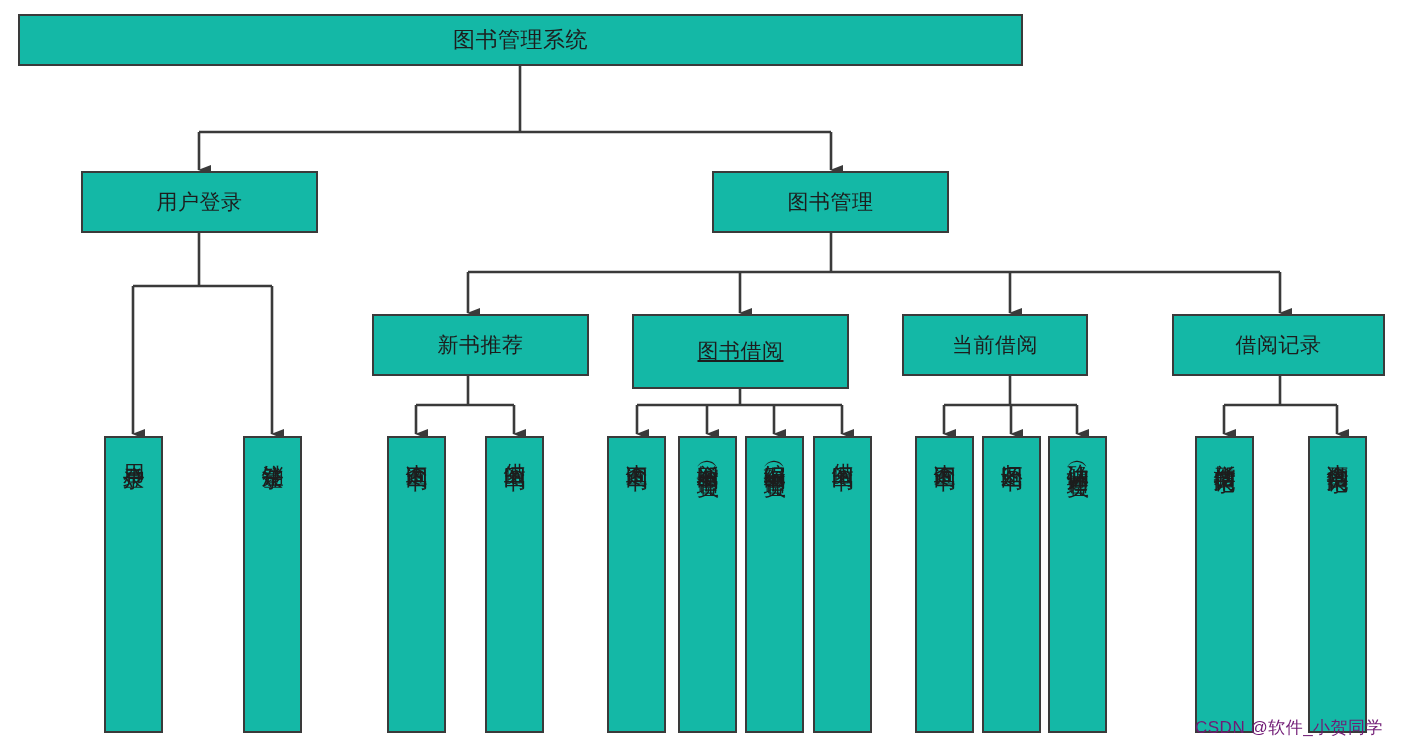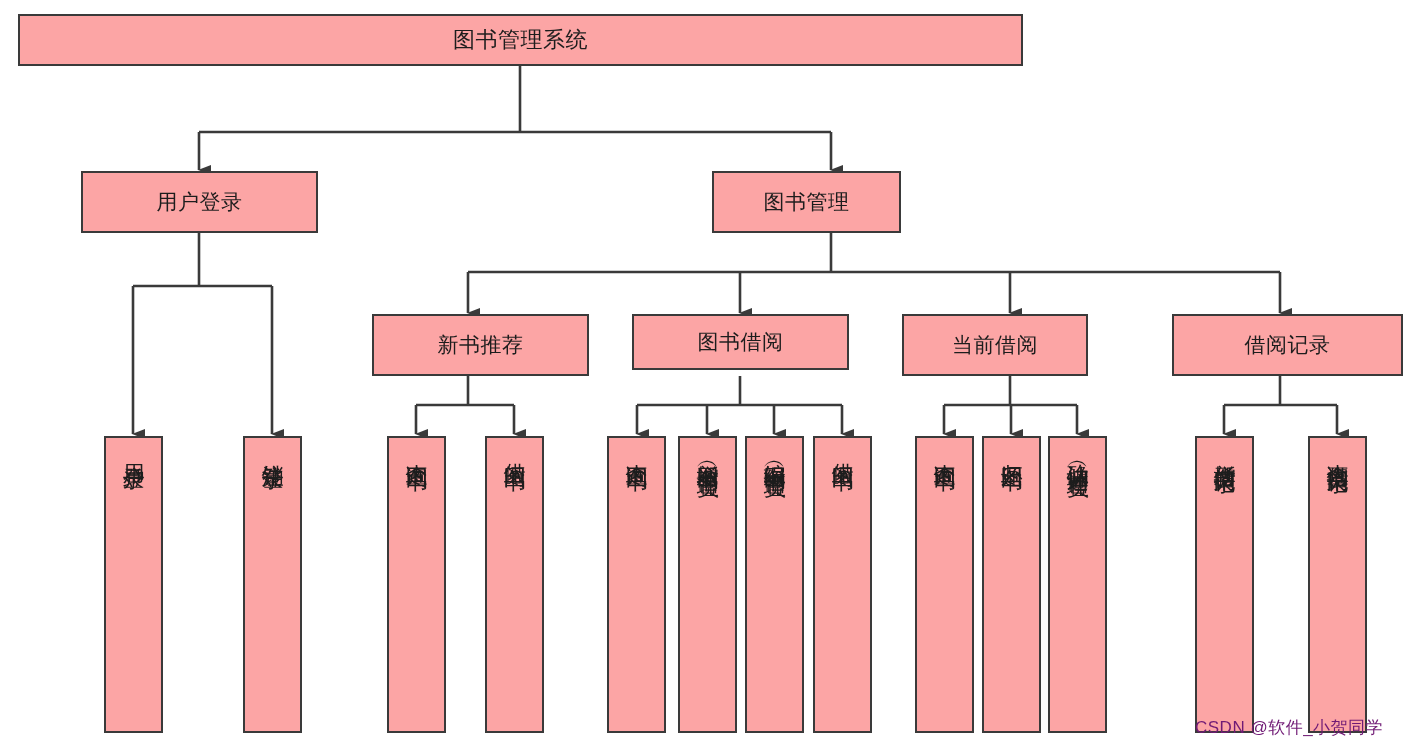--- a/index.html
+++ b/index.html
@@ -18,21 +18,21 @@
   svg#wires{
     position:absolute;
     left:0;top:0;
     width:1405px;
     height:747px;
     pointer-events:none;
   }
   .node{
     position:absolute;
     box-sizing:border-box;
-    background:#fca5a5;
+    background:#14b8a6;
     border:2px solid #3a3a3a;
     display:flex;
     align-items:center;
     justify-content:center;
     color:#1d1d1d;
     z-index:2;
   }
   .node .label{
     display:block;
     text-align:center;
@@ -126,37 +126,37 @@
   </svg>
 
   <div class="node horiz root" style="left:18px;top:14px;width:1005px;height:52px;">
     <span class="label">图书管理系统</span>
   </div>
 
   <div class="node horiz" style="left:81px;top:171px;width:237px;height:62px;">
     <span class="label">用户登录</span>
   </div>
 
-  <div class="node horiz" style="left:712px;top:171px;width:189px;height:62px;">
+  <div class="node horiz" style="left:712px;top:171px;width:237px;height:62px;">
     <span class="label">图书管理</span>
   </div>
 
   <div class="node horiz" style="left:360px;top:314px;width:217px;height:62px;margin-left:12px;">
     <span class="label">新书推荐</span>
   </div>
 
-  <div class="node horiz" style="left:632px;top:314px;width:217px;height:56px;">
+  <div class="node horiz" style="left:632px;top:314px;width:217px;height:75px;text-decoration:underline;">
     <span class="label">图书借阅</span>
   </div>
 
   <div class="node horiz" style="left:902px;top:314px;width:186px;height:62px;">
     <span class="label">当前借阅</span>
   </div>
 
-  <div class="node horiz" style="left:1172px;top:314px;width:231px;height:62px;">
+  <div class="node horiz" style="left:1172px;top:314px;width:213px;height:62px;">
     <span class="label">借阅记录</span>
   </div>
 
   <div class="node vert" style="left:104px;top:436px;width:59px;height:297px;">
     <span class="label">用户登录</span>
   </div>
 
   <div class="node vert" style="left:243px;top:436px;width:59px;height:297px;">
     <span class="label">注销登录</span>
   </div>

